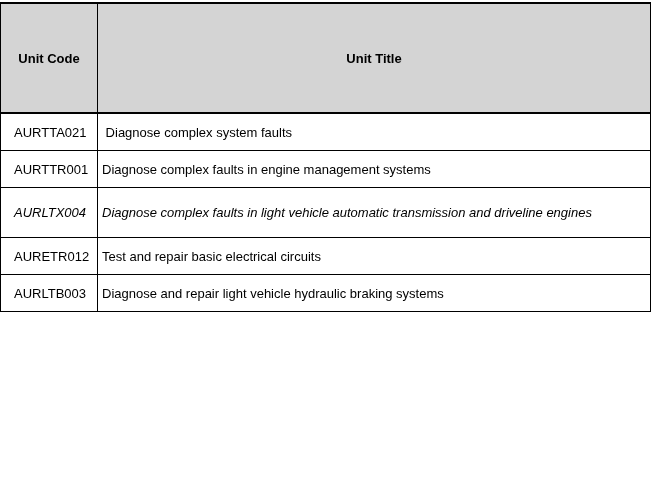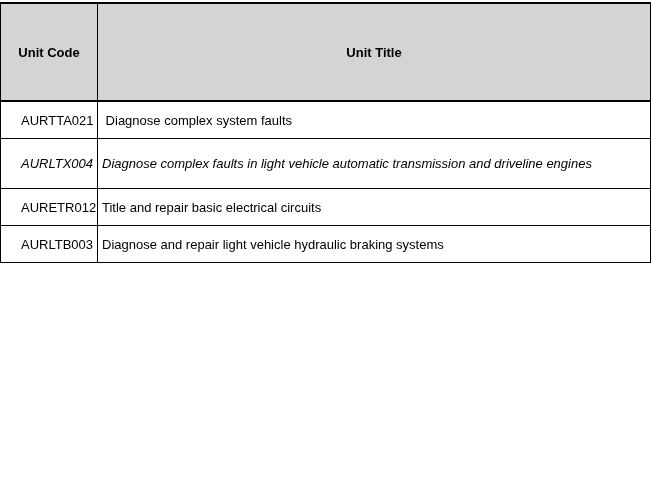--- a/index.html
+++ b/index.html
@@ -6,33 +6,33 @@
     body { width:652px; height:483px; overflow:hidden; position:relative; font-family:"Liberation Sans", sans-serif; color:#000; }
     table.units {
       position:absolute; left:0; top:2px;
       width:650px;
       border-collapse:collapse;
       table-layout:fixed;
       font-size:13px;
     }
     table.units td, table.units th {
       border:1px solid #000;
-      padding:0 0 0 20px;
+      padding:0 0 0 13px;
       vertical-align:middle;
       text-align:left;
       font-weight:normal;
       white-space:nowrap;
       overflow:hidden;
     }
     table.units th {
       background:#d4d4d4;
       font-weight:bold;
       text-align:center;
       height:88px;
-      padding:4px;
+      padding:10px;
       border-top:2px solid #000;
       border-bottom:2px solid #000;
     }
     table.units col.code { width:97px; }
     table.units col.title { width:553px; }
     table.units td { height:36px; }
     table.units tr.tall td { height:49px;font-style:italic; }
     table.units td.title { padding-left:4px; }
   </style>
 </head>
@@ -47,26 +47,30 @@
     <tr>
       <th>Unit Code</th>
       <th>Unit Title</th>
     </tr>
   </thead>
   <tbody>
     <tr>
       <td>AURTTA021</td>
       <td class="title" style="white-space:pre;"> Diagnose complex system faults</td>
     </tr>
+    <tr>
+      <td>AURTTR001</td>
+      <td class="title">Diagnose complex faults in engine management systems</td>
+    </tr>
     <tr class="tall">
       <td>AURLTX004</td>
       <td class="title">Diagnose complex faults in light vehicle automatic transmission and driveline engines</td>
     </tr>
     <tr>
       <td>AURETR012</td>
-      <td class="title">Title and repair basic electrical circuits</td>
+      <td class="title">Test and repair basic electrical circuits</td>
     </tr>
     <tr>
       <td>AURLTB003</td>
       <td class="title">Diagnose and repair light vehicle hydraulic braking systems</td>
     </tr>
   </tbody>
 </table>
 
 </body></html>

